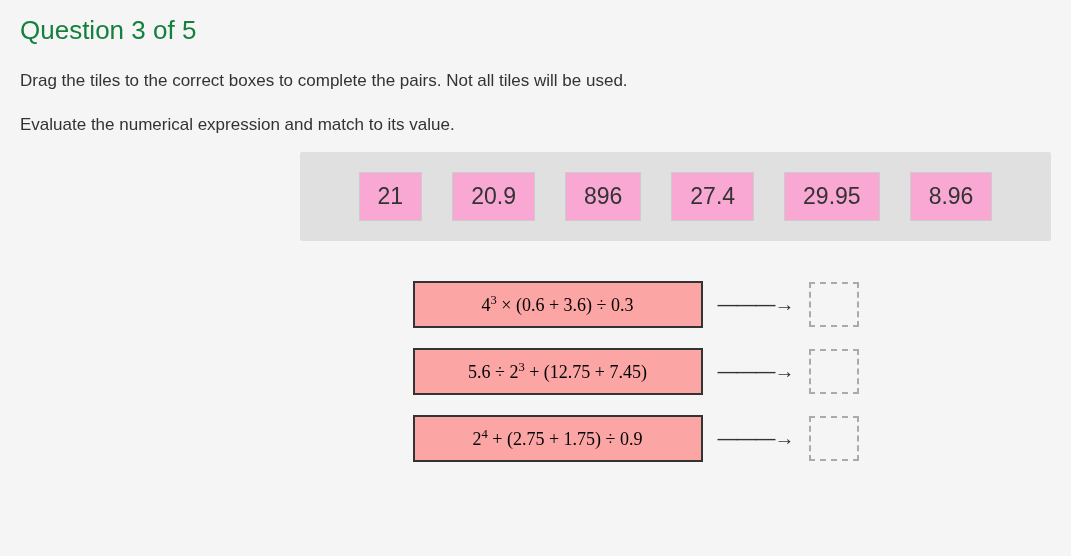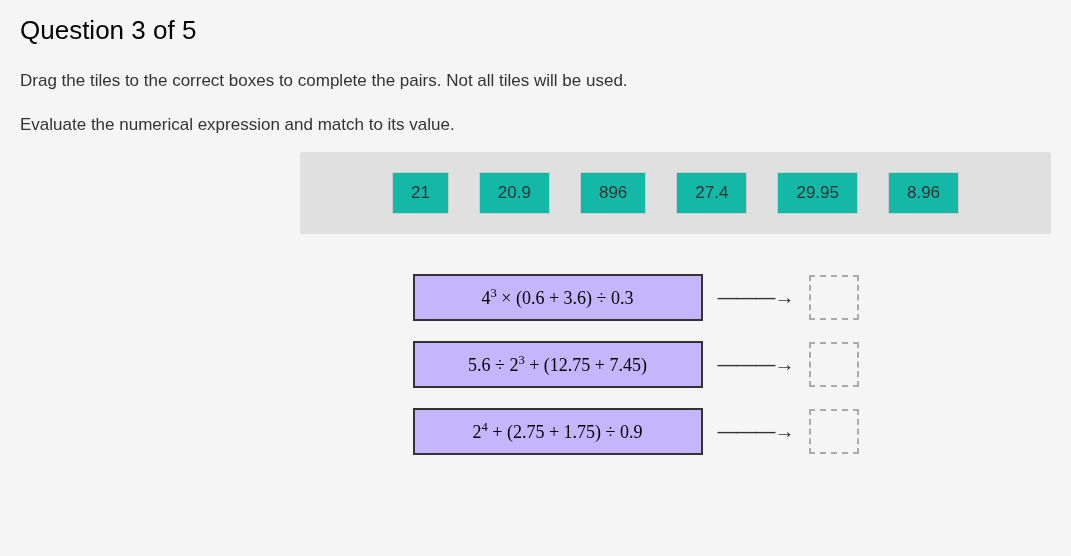--- a/index.html
+++ b/index.html
@@ -8,21 +8,21 @@
       box-sizing: border-box;
     }
     body {
       font-family: Arial, sans-serif;
       background: #f5f5f5;
       padding: 15px 20px;
       width: 1071px;
       height: 556px;
     }
     .title {
-      color: #000000;
+      color: #15803d;
       font-size: 26px;
       font-weight: normal;
       margin-bottom: 25px;
     }
     .instruction {
       color: #333;
       font-size: 17px;
       margin-bottom: 24px;
     }
     .sub-instruction {
@@ -35,24 +35,24 @@
       padding: 20px 10px;
       display: flex;
       justify-content: center;
       gap: 30px;
       margin-bottom: 40px;
       margin-left: 280px;
       margin-right: 0;
       border-radius: 2px;
     }
     .tile {
-      background: #14b8a6;
+      background: #f9a8d4;
       border: 1px solid #ccc;
       padding: 10px 18px;
-      font-size: 17px;
+      font-size: 23px;
       color: #333;
       cursor: move;
       min-width: 50px;
       text-align: center;
     }
     .expressions-area {
       display: flex;
       flex-direction: column;
       gap: 20px;
       align-items: center;
@@ -61,21 +61,21 @@
     .expression-row {
       display: flex;
       align-items: center;
       gap: 15px;
     }
     .expression-box {
       border: 2px solid #333;
       padding: 10px 15px;
       font-size: 18px;
       font-family: 'Times New Roman', serif;
-      background: #c4b5fd;
+      background: #fca5a5;
       min-width: 290px;
       text-align: center;
     }
     .arrow {
       font-size: 20px;
       color: #333;
       letter-spacing: -1px;
     }
     .drop-zone {
       width: 50px;

